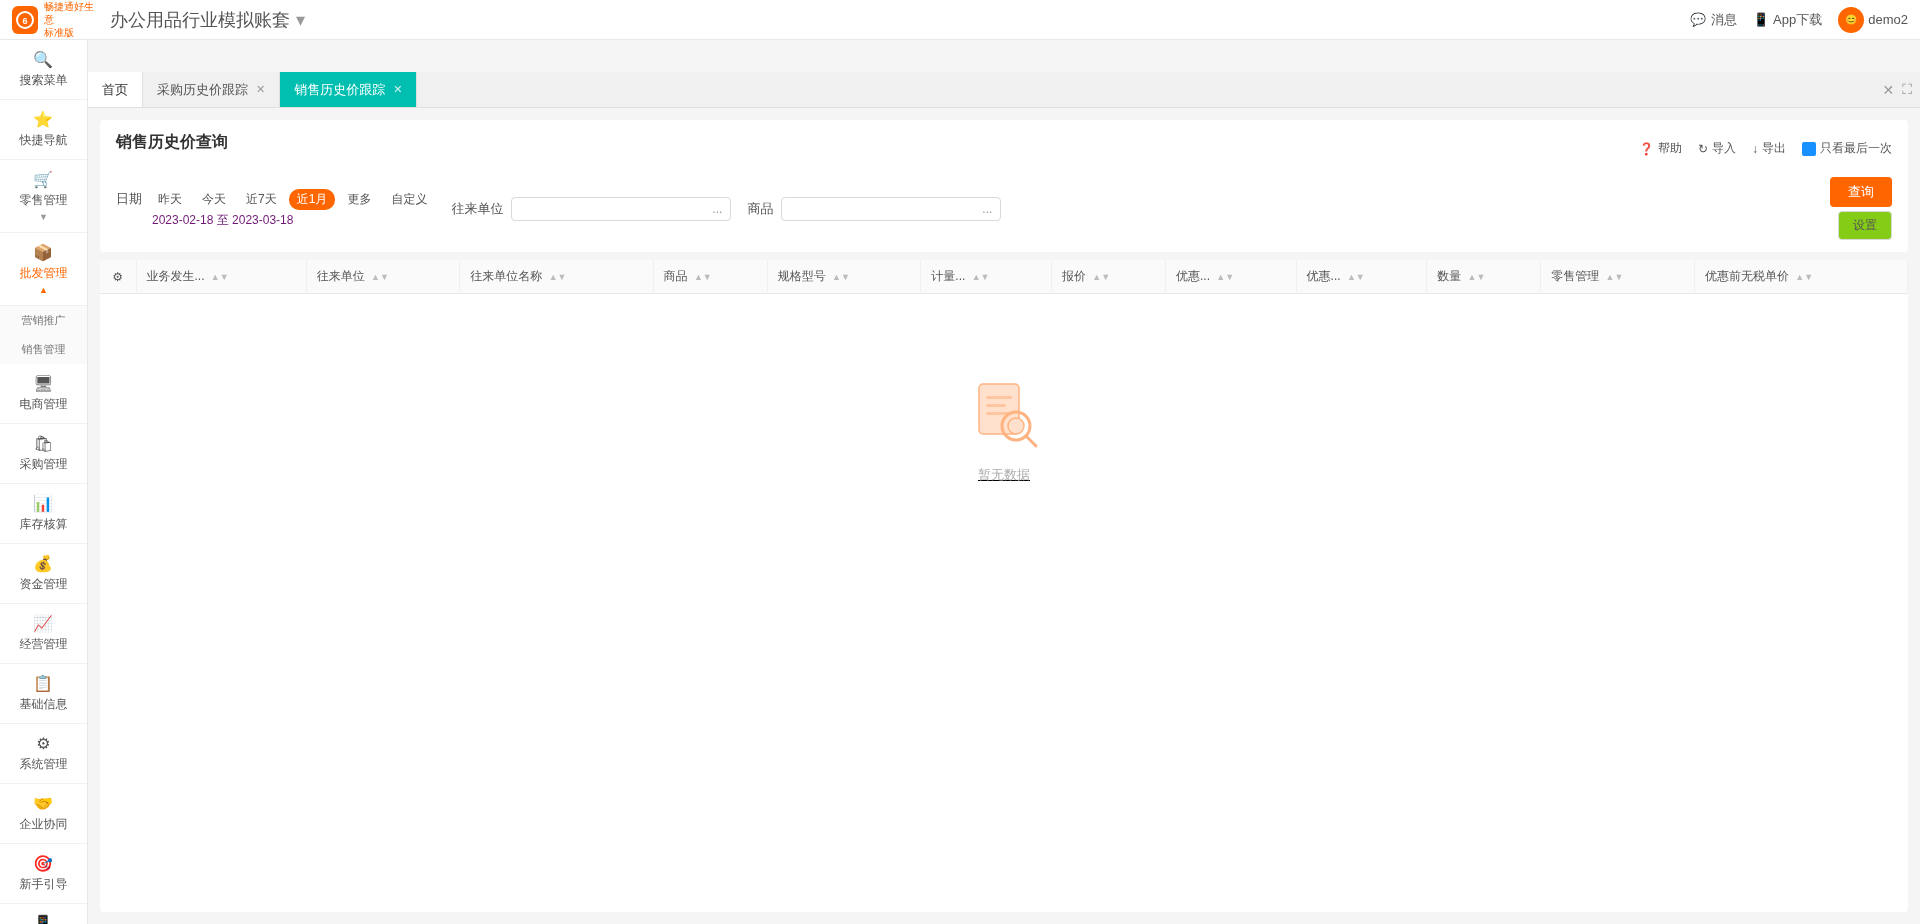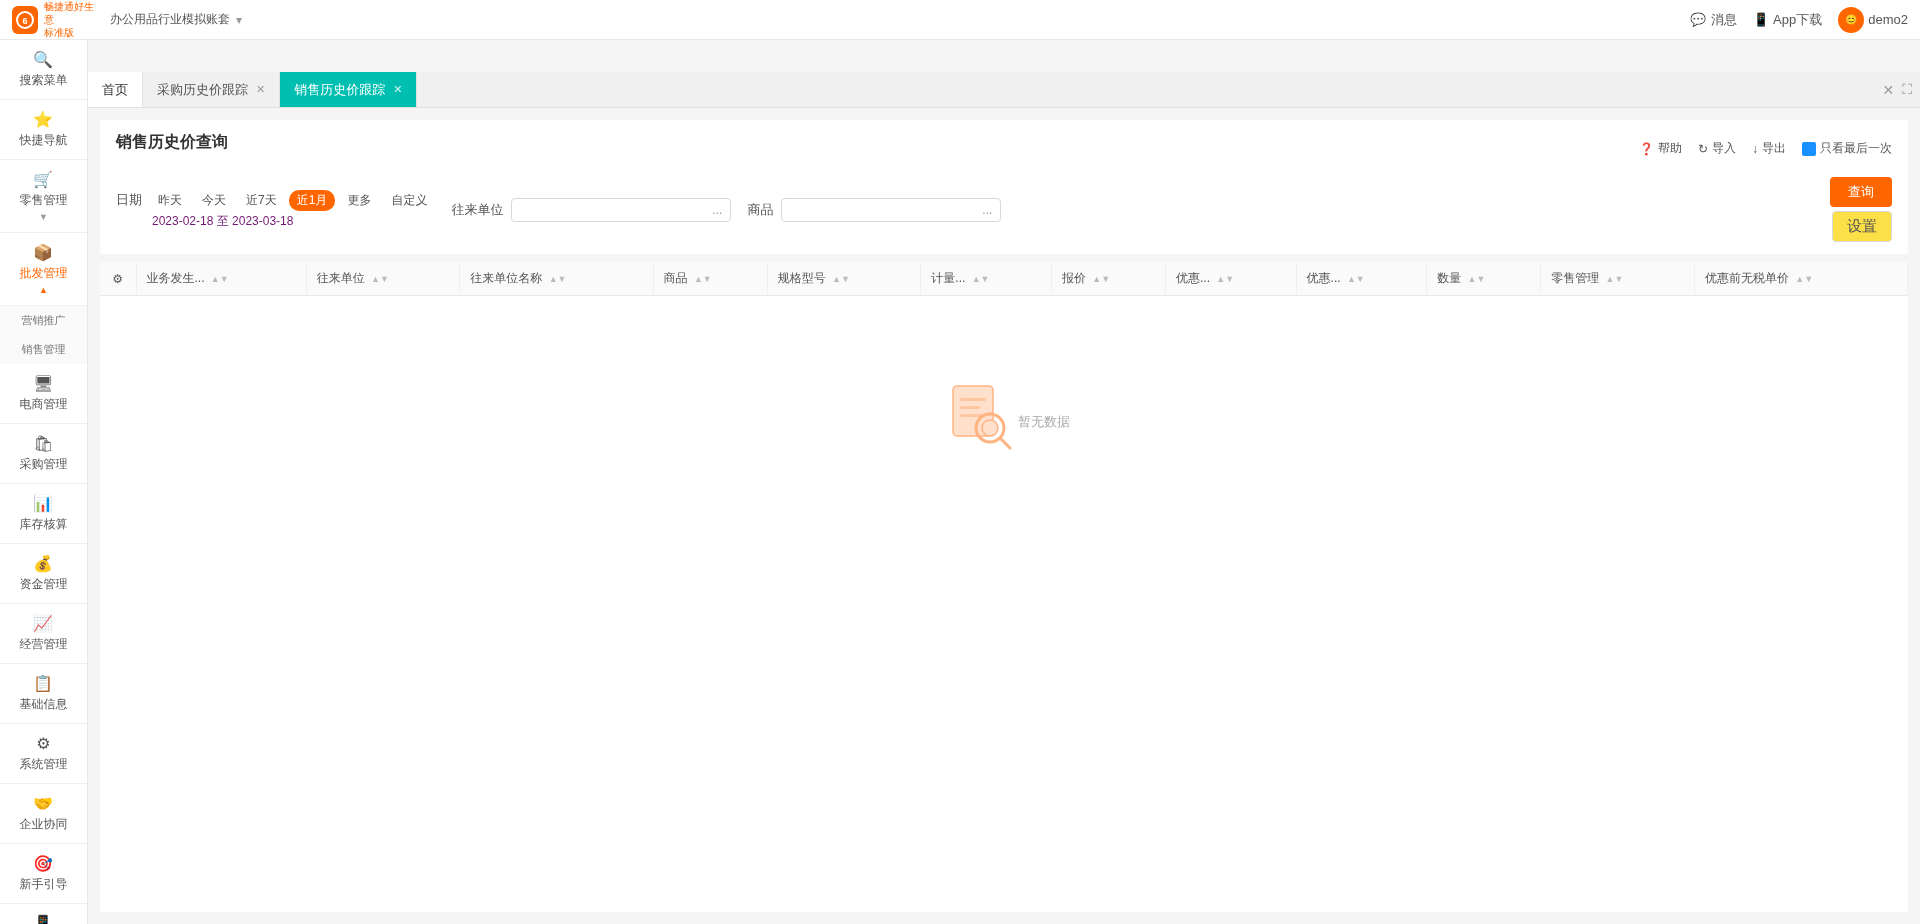--- a/index.html
+++ b/index.html
@@ -37,21 +37,21 @@
       color: #f60;
       line-height: 1.2;
     }
     .top-bar-title {
       flex: 1;
       display: flex;
       align-items: center;
       gap: 6px;
     }
     .top-bar-title span {
-      font-size: 12px;
+      font-size: 18px;
       color: #555;
     }
     .top-bar-right {
       display: flex;
       align-items: center;
       gap: 16px;
       color: #555;
       font-size: 13px;
     }
     .top-bar-right .icon-btn {
@@ -287,26 +287,26 @@
       background: #f60;
       color: #fff;
       border: none;
       border-radius: 4px;
       padding: 6px 18px;
       font-size: 13px;
       cursor: pointer;
       white-space: nowrap;
     }
     .btn-settings {
-      background: #fde047;
+      background: #84cc16;
       color: #555;
       border: 1px solid #d9d9d9;
       border-radius: 4px;
       padding: 5px 14px;
-      font-size: 15px;
+      font-size: 12px;
       cursor: pointer;
     }
     .btn-group-right {
       display: flex;
       flex-direction: column;
       gap: 4px;
       align-items: flex-end;
       margin-left: auto;
     }
 
@@ -342,24 +342,25 @@
       font-size: 9px;
       color: #bbb;
       line-height: 1;
     }
     th.col-settings {
       width: 36px;
       text-align: center;
     }
     .empty-area {
       display: flex;
-      flex-direction: row;
+      flex-direction: column;
       align-items: center;
       justify-content: center;
       padding: 80px 0;
+      text-decoration: underline;
     }
     .empty-icon {
       width: 80px;
       height: 80px;
       margin-bottom: 12px;
     }
     .empty-text {
       font-size: 13px;
       color: #aaa;
     }

